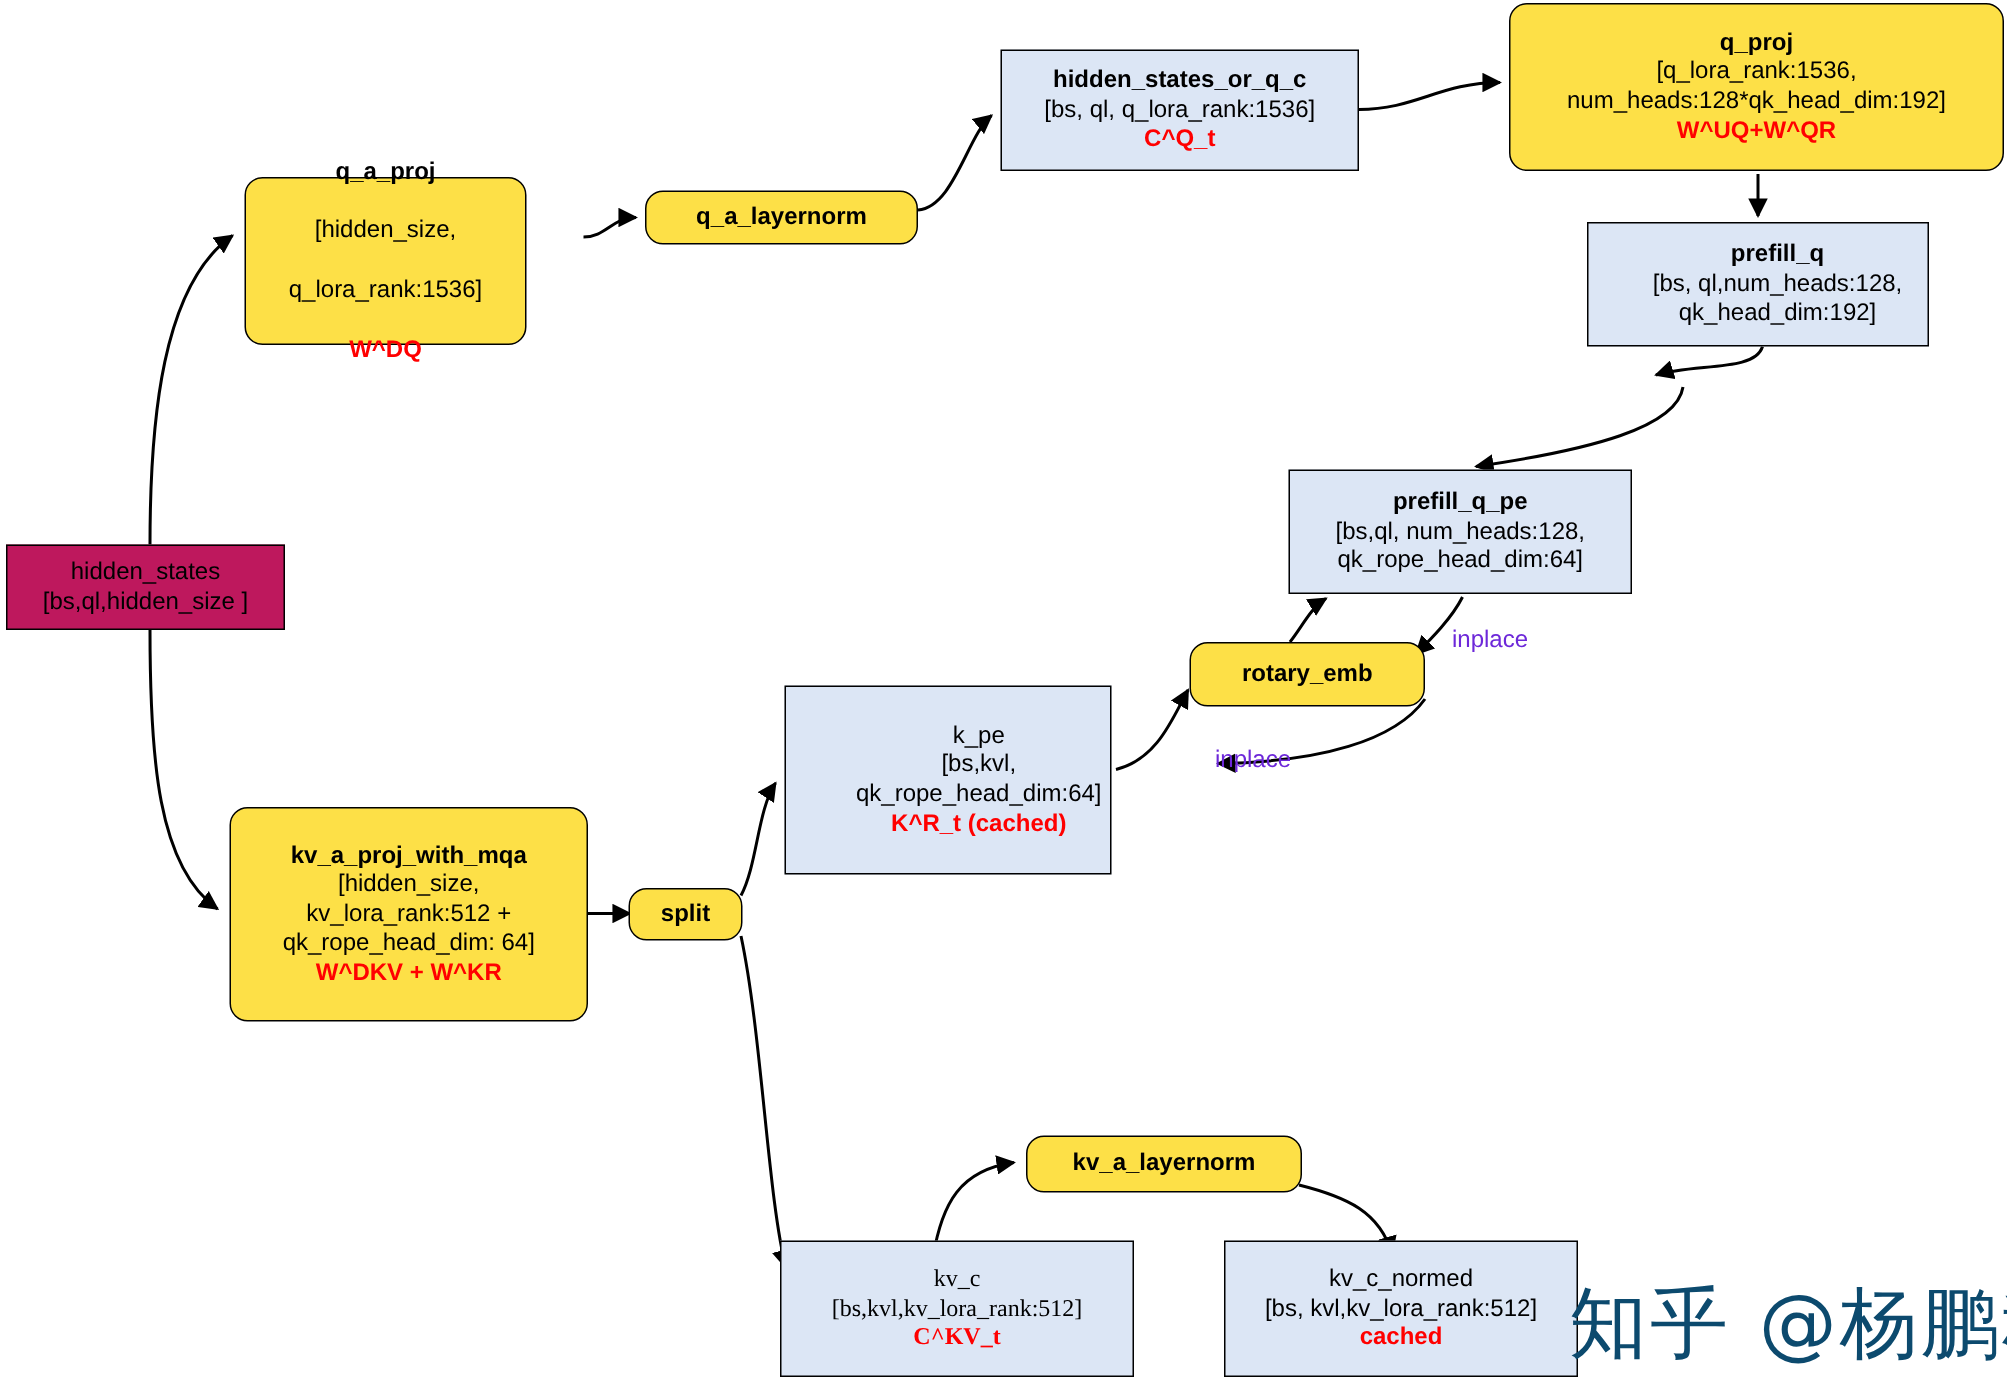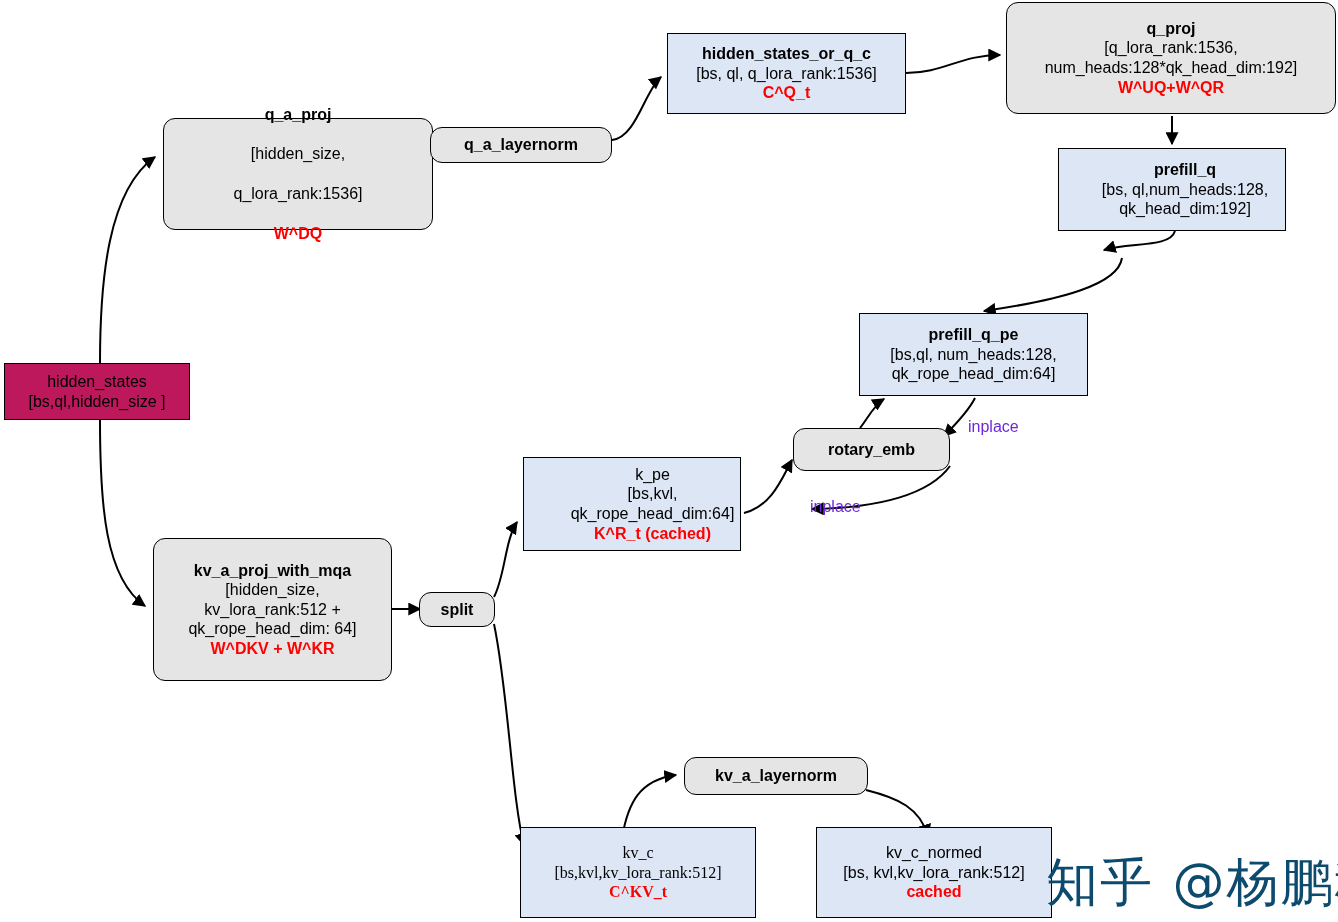--- a/index.html
+++ b/index.html
@@ -45,21 +45,21 @@
     font-weight: normal;
     font-size: 16px;
     white-space: pre;
   }
   .node .tag {
     font-weight: bold;
     font-size: 16px;
     color: #ff0000;
   }
   .green {
-    background: #e5e5e5;
+    background: #fde047;
     border: 1px solid #000000;
     border-radius: 12px;
   }
   .blue {
     background: #dce6f5;
     border: 1.5px solid #000000;
     border-radius: 0;
   }
   .orange {
     background: #be185d;
@@ -127,21 +127,21 @@
     <path d="M 622 838 C 628 802 640 780 676 775" fill="none" stroke="#000000" stroke-width="2" marker-end="url(#arrow)"></path>
 
     <path d="M 866 790 C 898 798 920 808 928 836" fill="none" stroke="#000000" stroke-width="2" marker-end="url(#arrow)"></path>
   </svg>
 
   <div class="node orange" style="left:4px; top:363px; width:186px; height:57px;">
     <div class="title plain">hidden_states</div>
     <div class="shape-line">[bs,ql,hidden_size ]</div>
   </div>
 
-  <div class="node green" style="left:163px; top:118px; width:270px; height:112px;gap:20px;">
+  <div class="node green" style="left:163px; top:118px; width:188px; height:112px;gap:20px;">
     <div class="title">q_a_proj</div>
     <div class="shape-line">[hidden_size,</div>
     <div class="shape-line">q_lora_rank:1536]</div>
     <div class="tag">W^DQ</div>
   </div>
 
   <div class="node green" style="left:430px; top:127px; width:182px; height:36px;">
     <div class="title">q_a_layernorm</div>
   </div>
 
@@ -167,21 +167,21 @@
   <div class="node blue" style="left:859px; top:313px; width:229px; height:83px;">
     <div class="title">prefill_q_pe</div>
     <div class="shape-line">[bs,ql, num_heads:128,</div>
     <div class="shape-line">qk_rope_head_dim:64]</div>
   </div>
 
   <div class="node green" style="left:793px; top:428px; width:157px; height:43px;">
     <div class="title">rotary_emb</div>
   </div>
 
-  <div class="node blue" style="left:523px; top:457px; width:218px; height:94px;padding-left:41px;">
+  <div class="node blue" style="left:523px; top:457px; width:218px; height:126px;padding-left:41px;">
     <div class="title plain">k_pe</div>
     <div class="shape-line">[bs,kvl,</div>
     <div class="shape-line">qk_rope_head_dim:64]</div>
     <div class="tag">K^R_t (cached)</div>
   </div>
 
   <div class="node green" style="left:153px; top:538px; width:239px; height:143px;">
     <div class="title">kv_a_proj_with_mqa</div>
     <div class="shape-line">[hidden_size,</div>
     <div class="shape-line">kv_lora_rank:512 +</div>

